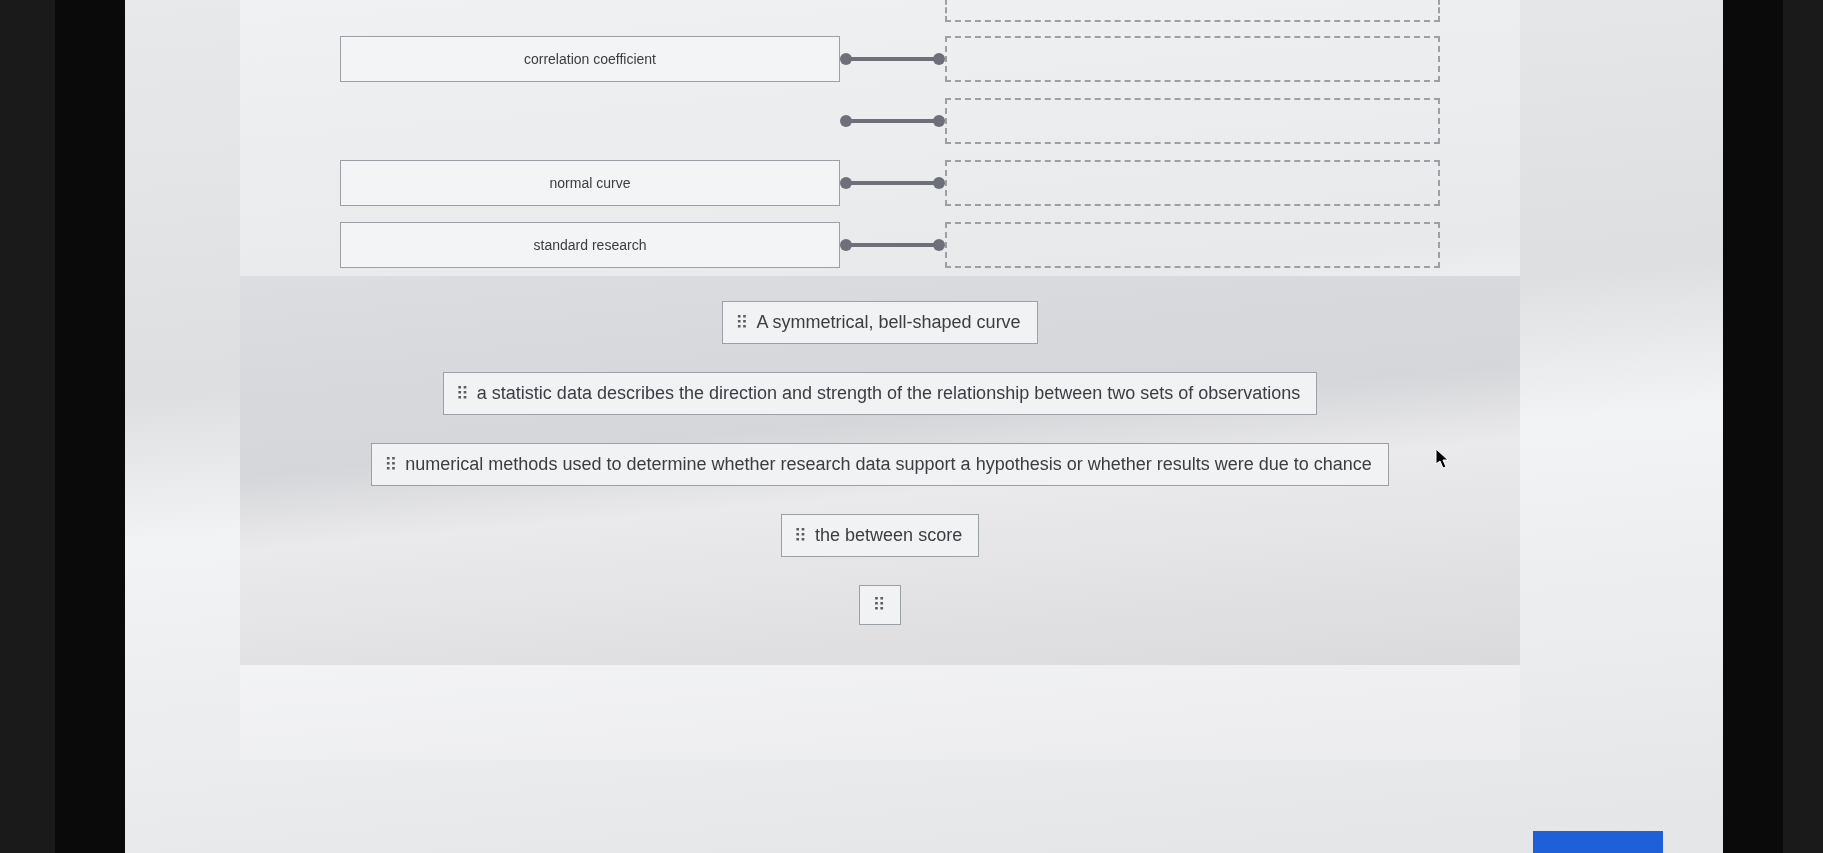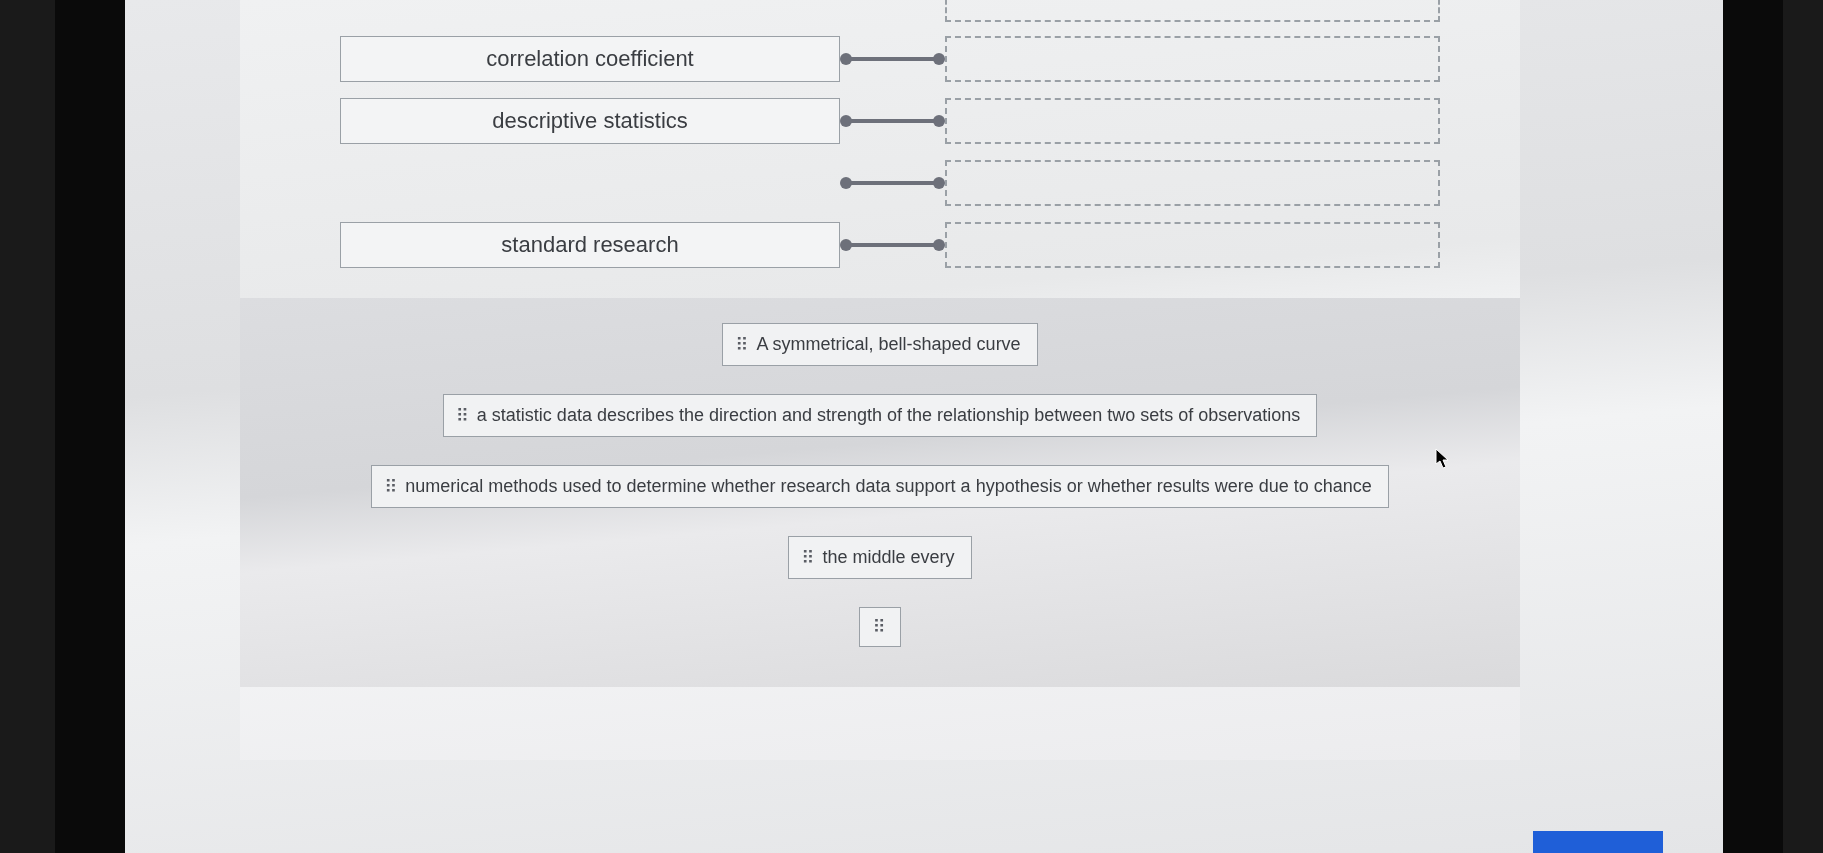--- a/index.html
+++ b/index.html
@@ -57,21 +57,21 @@
     .term-box {
       position: absolute;
       left: 80px;
       width: 500px;
       height: 46px;
       border: 1px solid #9aa0a6;
       background: #f3f4f5;
       display: flex;
       align-items: center;
       justify-content: center;
-      font-size: 22px;
+      font-size: 14px;
       color: #3a3d42;
     }
     .connector {
       position: absolute;
       left: 580px;
       width: 105px;
       top: 50%;
       transform: translateY(-50%);
       height: 12px;
       display: flex;
@@ -115,21 +115,20 @@
     .partial-row .drop-box {
       border-top: none;
       top: -10px;
       height: 32px;
     }
 
     
     .answer-bank {
       background: linear-gradient(175deg, #dcdde0 0%, #d5d6d9 40%, #eaeaec 55%, #dadadc 100%);
       padding: 25px 50px 40px 50px;
-      margin-top: 22px;
       display: flex;
       flex-wrap: wrap;
       justify-content: center;
       gap: 14px 16px;
       min-height: 300px;
       align-content: flex-start;
     }
     .answer-chip {
       border: 1px solid #9aa0a6;
       background: #f1f2f3;
@@ -200,38 +199,38 @@
         <div class="match-row">
           <div class="term-box">
             <span>correlation coefficient</span>
           </div>
           <div class="connector">
               <div class="connector-line"></div>
             </div>
           <div class="drop-box"></div>
         </div>
 
+
+        <div class="match-row">
+          <div class="connector">
+              <div class="connector-line"></div>
+            </div>
+          <div class="drop-box"></div>
+        </div>
+
+
         <div class="match-row">
           <div class="term-box">
-            <span>descriptive statistics</span>
+            <span>normal curve</span>
           </div>
           <div class="connector">
               <div class="connector-line"></div>
             </div>
           <div class="drop-box"></div>
         </div>
-
-        <div class="match-row">
-          <div class="connector">
-              <div class="connector-line"></div>
-            </div>
-          <div class="drop-box"></div>
-        </div>
-
-
 
         <div class="match-row">
           <div class="term-box">
             <span>standard research</span>
           </div>
           <div class="connector">
               <div class="connector-line"></div>
             </div>
           <div class="drop-box"></div>
         </div>
@@ -254,21 +253,21 @@
 
         <div class="answer-chip">
           <span class="drag-handle"></span>
           <span>numerical methods used to determine whether research data support a hypothesis or whether results were due to chance</span>
         </div>
         <div class="row-break"></div>
 
 
         <div class="answer-chip">
           <span class="drag-handle"></span>
-          <span>the middle every</span>
+          <span>the between score</span>
         </div>
         <div class="row-break"></div>
 
         <div class="answer-chip">
           <span class="drag-handle"></span>
         </div>
 
       </div>
 
     </div>

